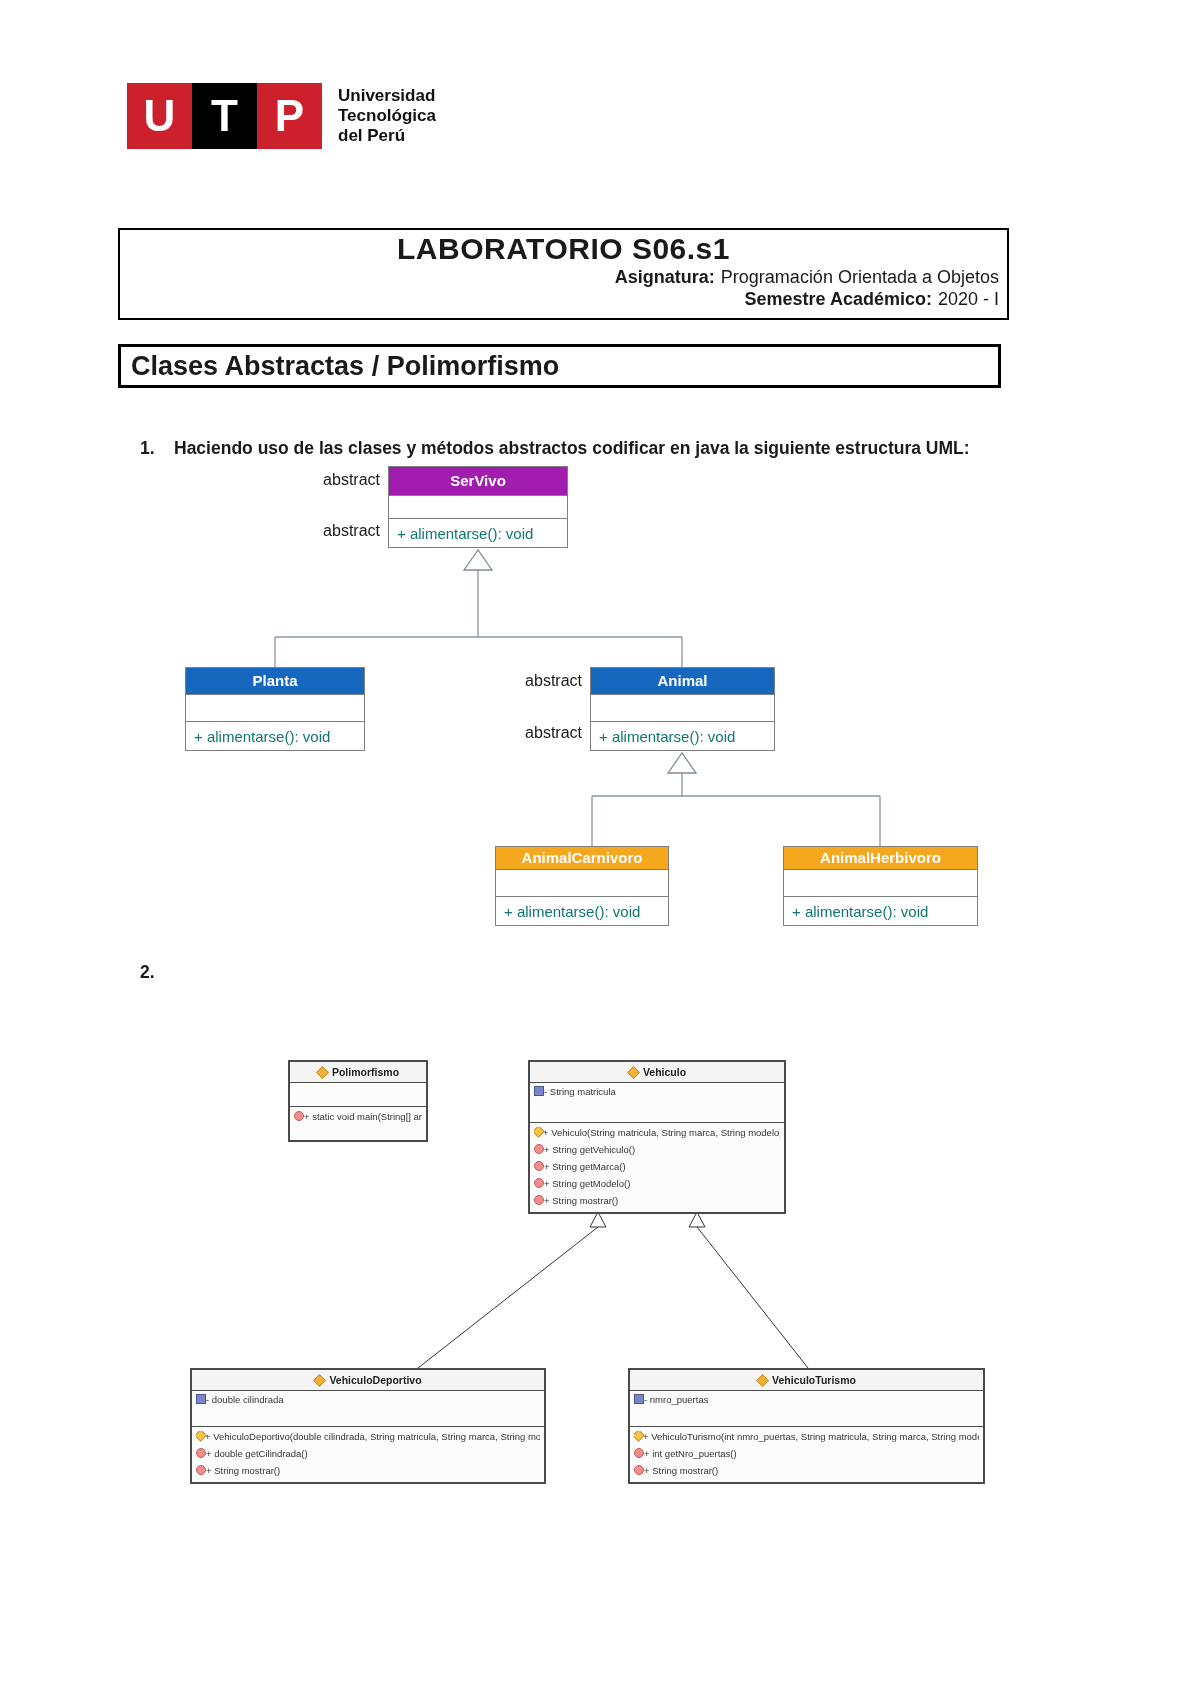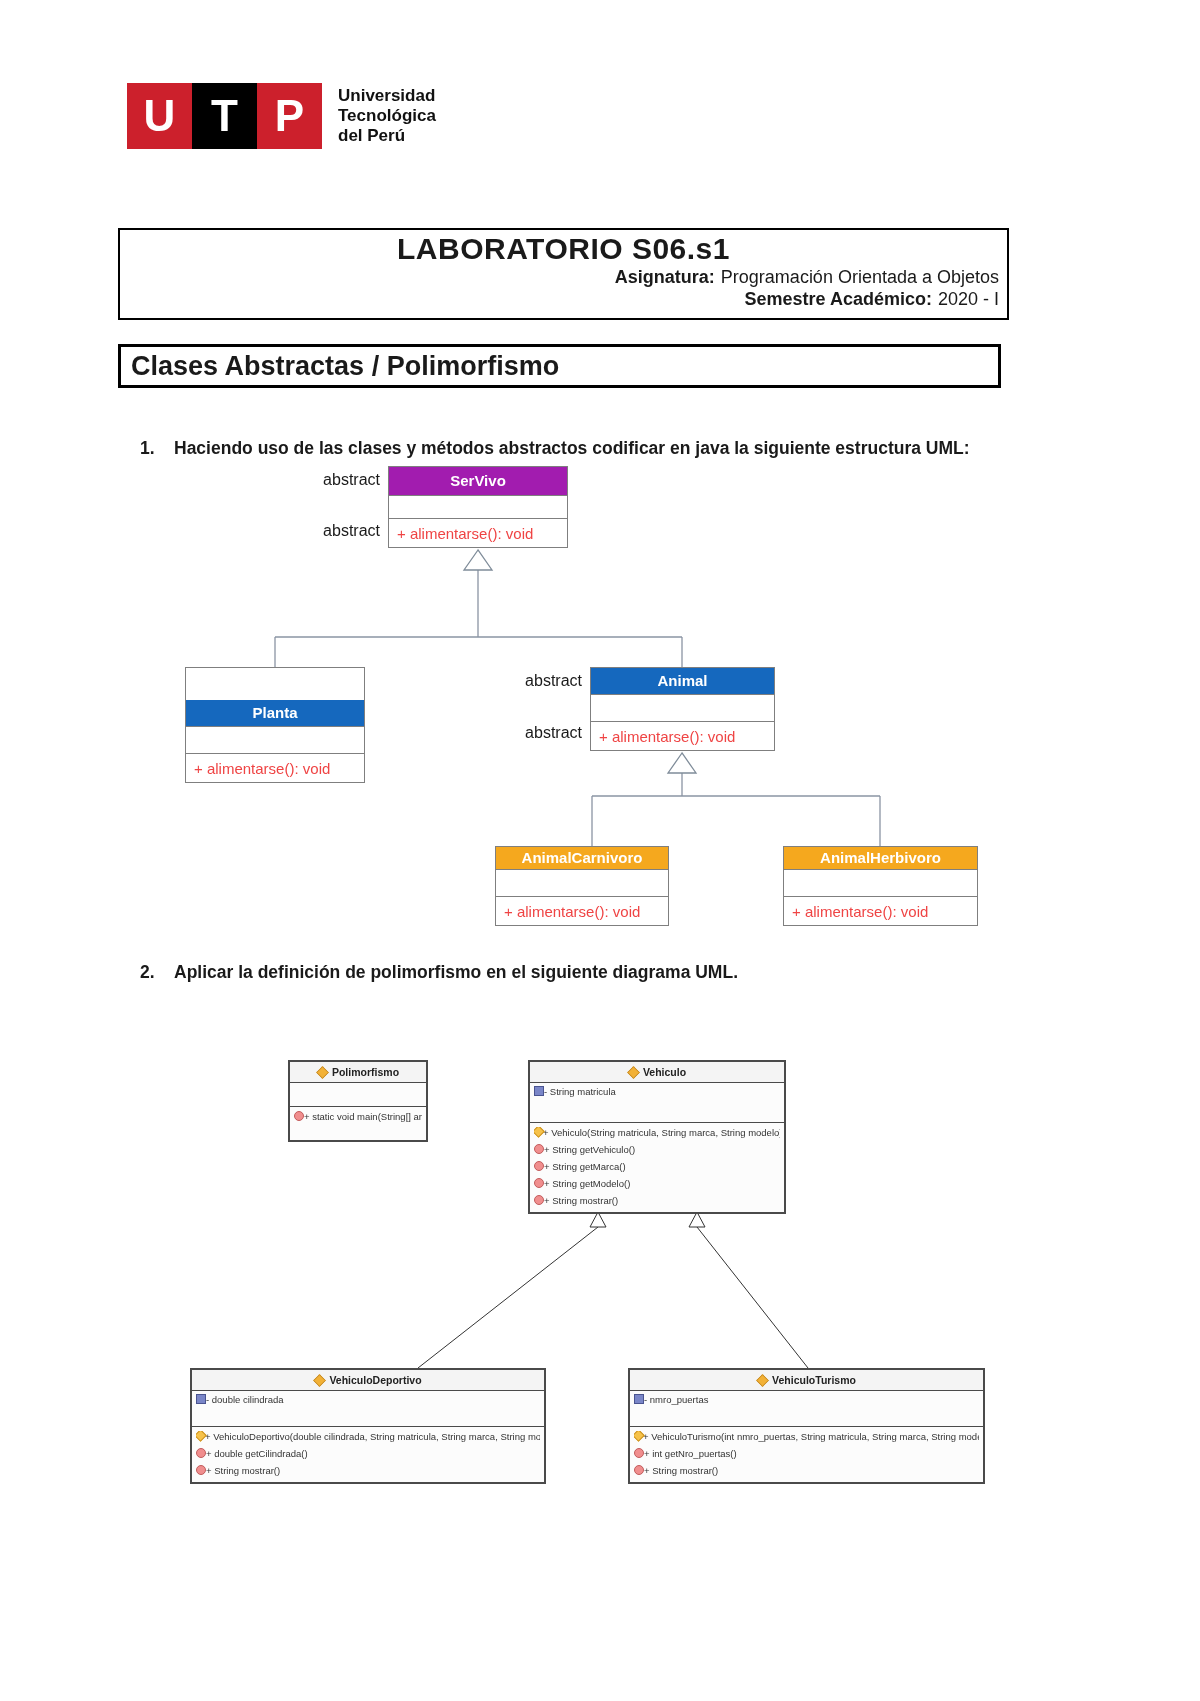--- a/index.html
+++ b/index.html
@@ -26,21 +26,21 @@
   .section-box span{font-weight:bold;font-size:27px;}
   
   .item{position:absolute;left:140px;width:880px;display:flex;font-weight:bold;font-size:17.5px;}
   .item .num{width:34px;flex:none;}
   
   .diagram1{position:absolute;left:118px;top:466px;width:875px;height:470px;}
   .d1-svg{position:absolute;left:0;top:0;}
   .uml1-box{position:absolute;border:1px solid #7f7f7f;background:#fff;box-sizing:border-box;}
   .uml1-header{color:#fff;font-weight:bold;text-align:center;font-size:15px;}
   .uml1-blank{border-top:1px solid #7f7f7f;}
-  .uml1-method{border-top:1px solid #7f7f7f;padding-left:8px;font-size:15px;color:#ef4444;
+  .uml1-method{border-top:1px solid #7f7f7f;padding-left:8px;font-size:15px;color:#0f766e;
     display:flex;align-items:center;}
   .abstract-label{position:absolute;width:92px;text-align:right;font-size:16px;color:#1a1a1a;}
   
   .diagram2{position:absolute;left:118px;top:1040px;width:960px;height:460px;}
   .d2-svg{position:absolute;left:0;top:0;}
   .uml2-box{position:absolute;border:2px solid #4a4a4a;background:#fcfcfc;box-sizing:border-box;
     font-size:9.5px;color:#333;}
   .uml2-header{display:flex;align-items:center;justify-content:center;gap:4px;
     font-weight:bold;font-size:10.5px;border-bottom:1px solid #4a4a4a;background:#f4f4f4;color:#222;}
   .uml2-attrs{border-bottom:1px solid #4a4a4a;padding:3px 4px;box-sizing:border-box;}
@@ -110,21 +110,21 @@
     <div class="abstract-label" style="left:372px;top:206px;">abstract</div>
     <div class="abstract-label" style="left:372px;top:258px;">abstract</div>
 
     <div class="uml1-box" style="left:270px;top:0;width:180px;">
       <div class="uml1-header" style="height: 28px; line-height: 28px; background-color: #a21caf;">SerVivo</div>
       <div class="uml1-blank" style="height:22px;"></div>
       <div class="uml1-method" style="height:28px;">+ alimentarse(): void</div>
     </div>
 
     <div class="uml1-box" style="left:67px;top:201px;width:180px;">
-      <div class="uml1-header" style="height: 26px; line-height: 26px; background-color: rgb(21, 104, 190); margin-top: 32px;">Planta</div>
+      <div class="uml1-header" style="height: 26px; line-height: 26px; background-color: rgb(21, 104, 190);">Planta</div>
       <div class="uml1-blank" style="height:26px;"></div>
       <div class="uml1-method" style="height:28px;">+ alimentarse(): void</div>
     </div>
 
     <div class="uml1-box" style="left:472px;top:201px;width:185px;">
       <div class="uml1-header" style="height: 26px; line-height: 26px; background-color: rgb(21, 104, 190);">Animal</div>
       <div class="uml1-blank" style="height:26px;"></div>
       <div class="uml1-method" style="height:28px;">+ alimentarse(): void</div>
     </div>
 
@@ -136,21 +136,20 @@
 
     <div class="uml1-box" style="left:665px;top:380px;width:195px;">
       <div class="uml1-header" style="height: 22px; line-height: 22px; background-color: rgb(245, 168, 30);">AnimalHerbivoro</div>
       <div class="uml1-blank" style="height:26px;"></div>
       <div class="uml1-method" style="height:28px;">+ alimentarse(): void</div>
     </div>
   </div>
 
   <div class="item" style="top:962px;">
     <span class="num">2.</span>
-    <span>Aplicar la definición de polimorfismo en el siguiente diagrama UML.</span>
   </div>
 
   <div class="diagram2">
     <svg class="d2-svg" width="960" height="460">
       <g stroke="#333" stroke-width="1" fill="none">
         <line x1="480" y1="187" x2="300" y2="328"></line>
         <line x1="579" y1="187" x2="690" y2="328"></line>
       </g>
       <polygon points="480,172 472,187 488,187" fill="#ffffff" stroke="#333" stroke-width="1"></polygon>
       <polygon points="579,172 571,187 587,187" fill="#ffffff" stroke="#333" stroke-width="1"></polygon>

